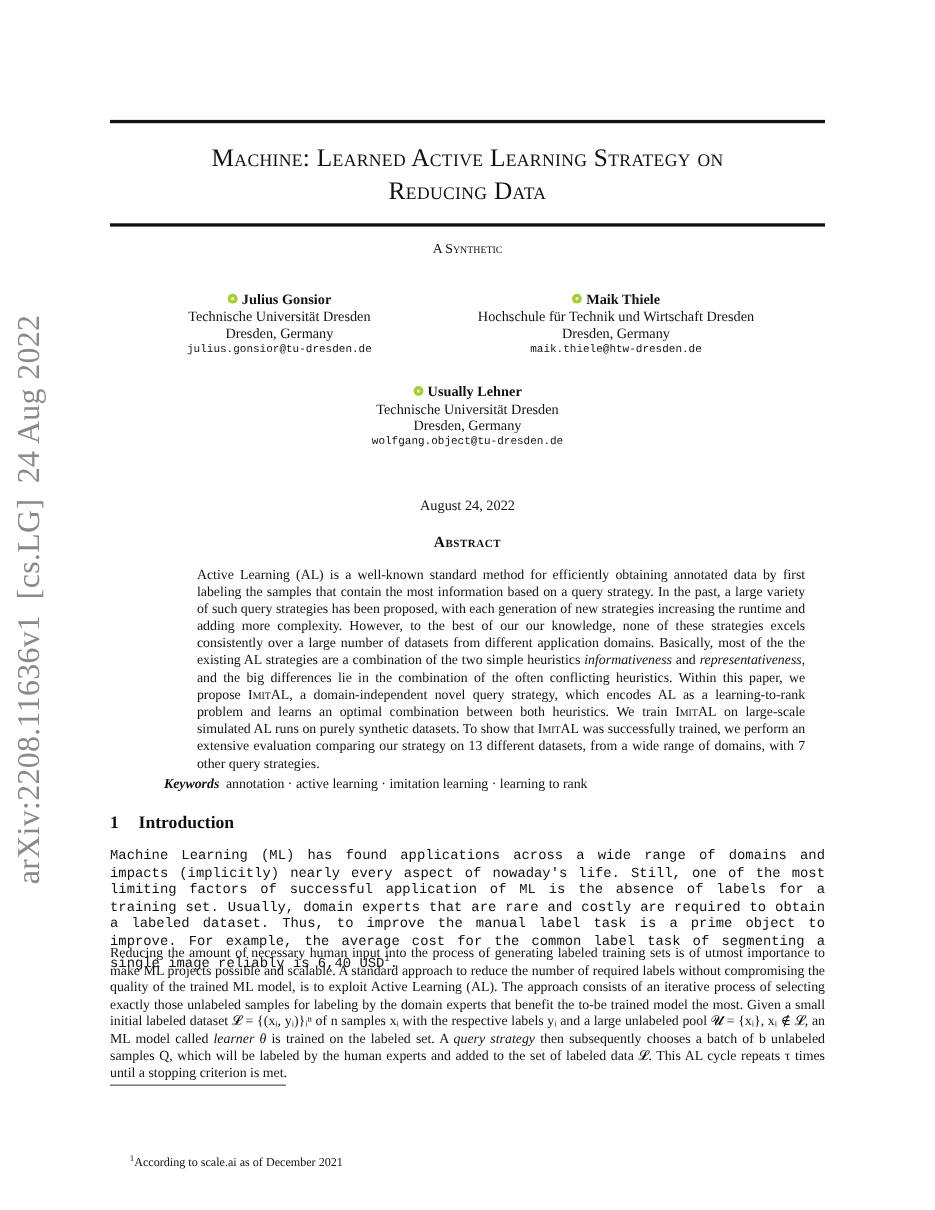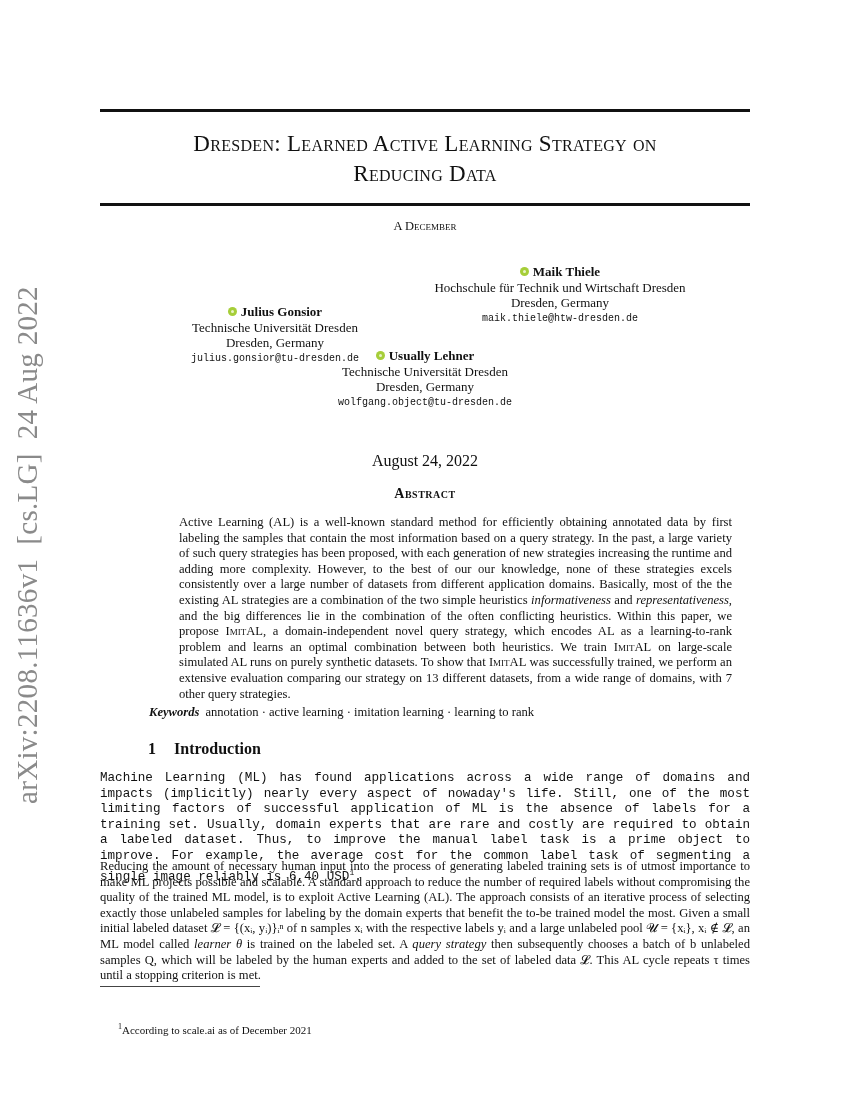--- a/index.html
+++ b/index.html
@@ -13,56 +13,56 @@
            font-size: 23px; line-height: 30px; font-variant: small-caps; letter-spacing: 0.3px; }
   .preprint { position: absolute; left: 100px; width: 650px; top: 219px; text-align: center;
               font-size: 12.5px; font-variant: small-caps; }
   .author { position: absolute; text-align: center; font-size: 13px; line-height: 15.5px; }
   .author .name { font-weight: bold; }
   .author .mail { font-family: "Liberation Mono", "DejaVu Sans Mono", monospace; font-size: 10px; }
   .orcid { display: inline-block; width: 9px; height: 9px; border-radius: 50%; background: #a6ce39;
            margin-right: 4px; vertical-align: 0px; position: relative; }
   .orcid::after { content: ""; position: absolute; left: 3px; top: 3px; width: 3px; height: 3px;
                   border-radius: 50%; background: #e8f3c8; }
-  .date { position: absolute; left: 100px; width: 650px; top: 452px; text-align: center; font-size: 16px; }
+  .date { position: absolute; left: 100px; width: 650px; top: 452px; text-align: center; font-size: 13px; }
   .abs-h { position: absolute; left: 100px; width: 650px; top: 486px; text-align: center;
            font-size: 14px; font-weight: bold; font-variant: small-caps; letter-spacing: 0.5px; }
   .abstract { position: absolute; left: 149px; width: 553px; top: 515px; font-size: 12.6px;
               line-height: 15.6px; text-align: justify; margin-left: 30px; }
   .sc { font-variant: small-caps; }
   .keywords { position: absolute; left: 149px; top: 705px; font-size: 12.6px; }
   .keywords b { font-style: italic; margin-right: 6px; }
-  .sec { position: absolute; left: 100px; top: 740px; font-size: 16px; font-weight: bold; margin-left: 48px; }
+  .sec { position: absolute; left: 100px; top: 740px; font-size: 16px; font-weight: bold; }
   .sec .num { margin-right: 18px; }
   .para { position: absolute; left: 100px; width: 650px; font-size: 12.6px; line-height: 15.6px;
           text-align: justify; }
   .p1 { top: 771px; font-family: Liberation Mono, monospace; }
   .p2 { top: 859px; }
   .fn-rule { position: absolute; left: 100px; top: 986px; width: 160px; height: 1px; background: #444; }
-  .footnote { position: absolute; left: 118px; top: 1022px; font-size: 11px; }
+  .footnote { position: absolute; left: 118px; top: 1048px; font-size: 11px; }
   sup { font-size: 8px; }
   i { font-style: italic; }
 </style>
 </head>
 <body>
 
 <div class="stamp">
   <span>arXiv:2208.11636v1</span><span>[cs.LG]</span><span>24 Aug 2022</span>
 </div>
 
 <div class="rule" style="top:109px"></div>
 <div class="title">
-  <div>Dresden: Learned Active Learning Strategy on</div>
+  <div>Machine: Learned Active Learning Strategy on</div>
   <div>Reducing Data</div>
 </div>
 <div class="rule" style="top:203px"></div>
 
-<div class="preprint">A December</div>
+<div class="preprint">A Synthetic</div>
 
-<div class="author" style="left:165px; width:220px; top:264px;margin-top:40px;">
+<div class="author" style="left:144px; width:220px; top:264px;">
   <div><span class="orcid"></span><span class="name">Julius Gonsior</span></div>
   <div>Technische Universität Dresden</div>
   <div>Dresden, Germany</div>
   <div class="mail">julius.gonsior@tu-dresden.de</div>
 </div>
 
 <div class="author" style="left:410px; width:300px; top:264px;">
   <div><span class="orcid"></span><span class="name">Maik Thiele</span></div>
   <div>Hochschule für Technik und Wirtschaft Dresden</div>
   <div>Dresden, Germany</div>

